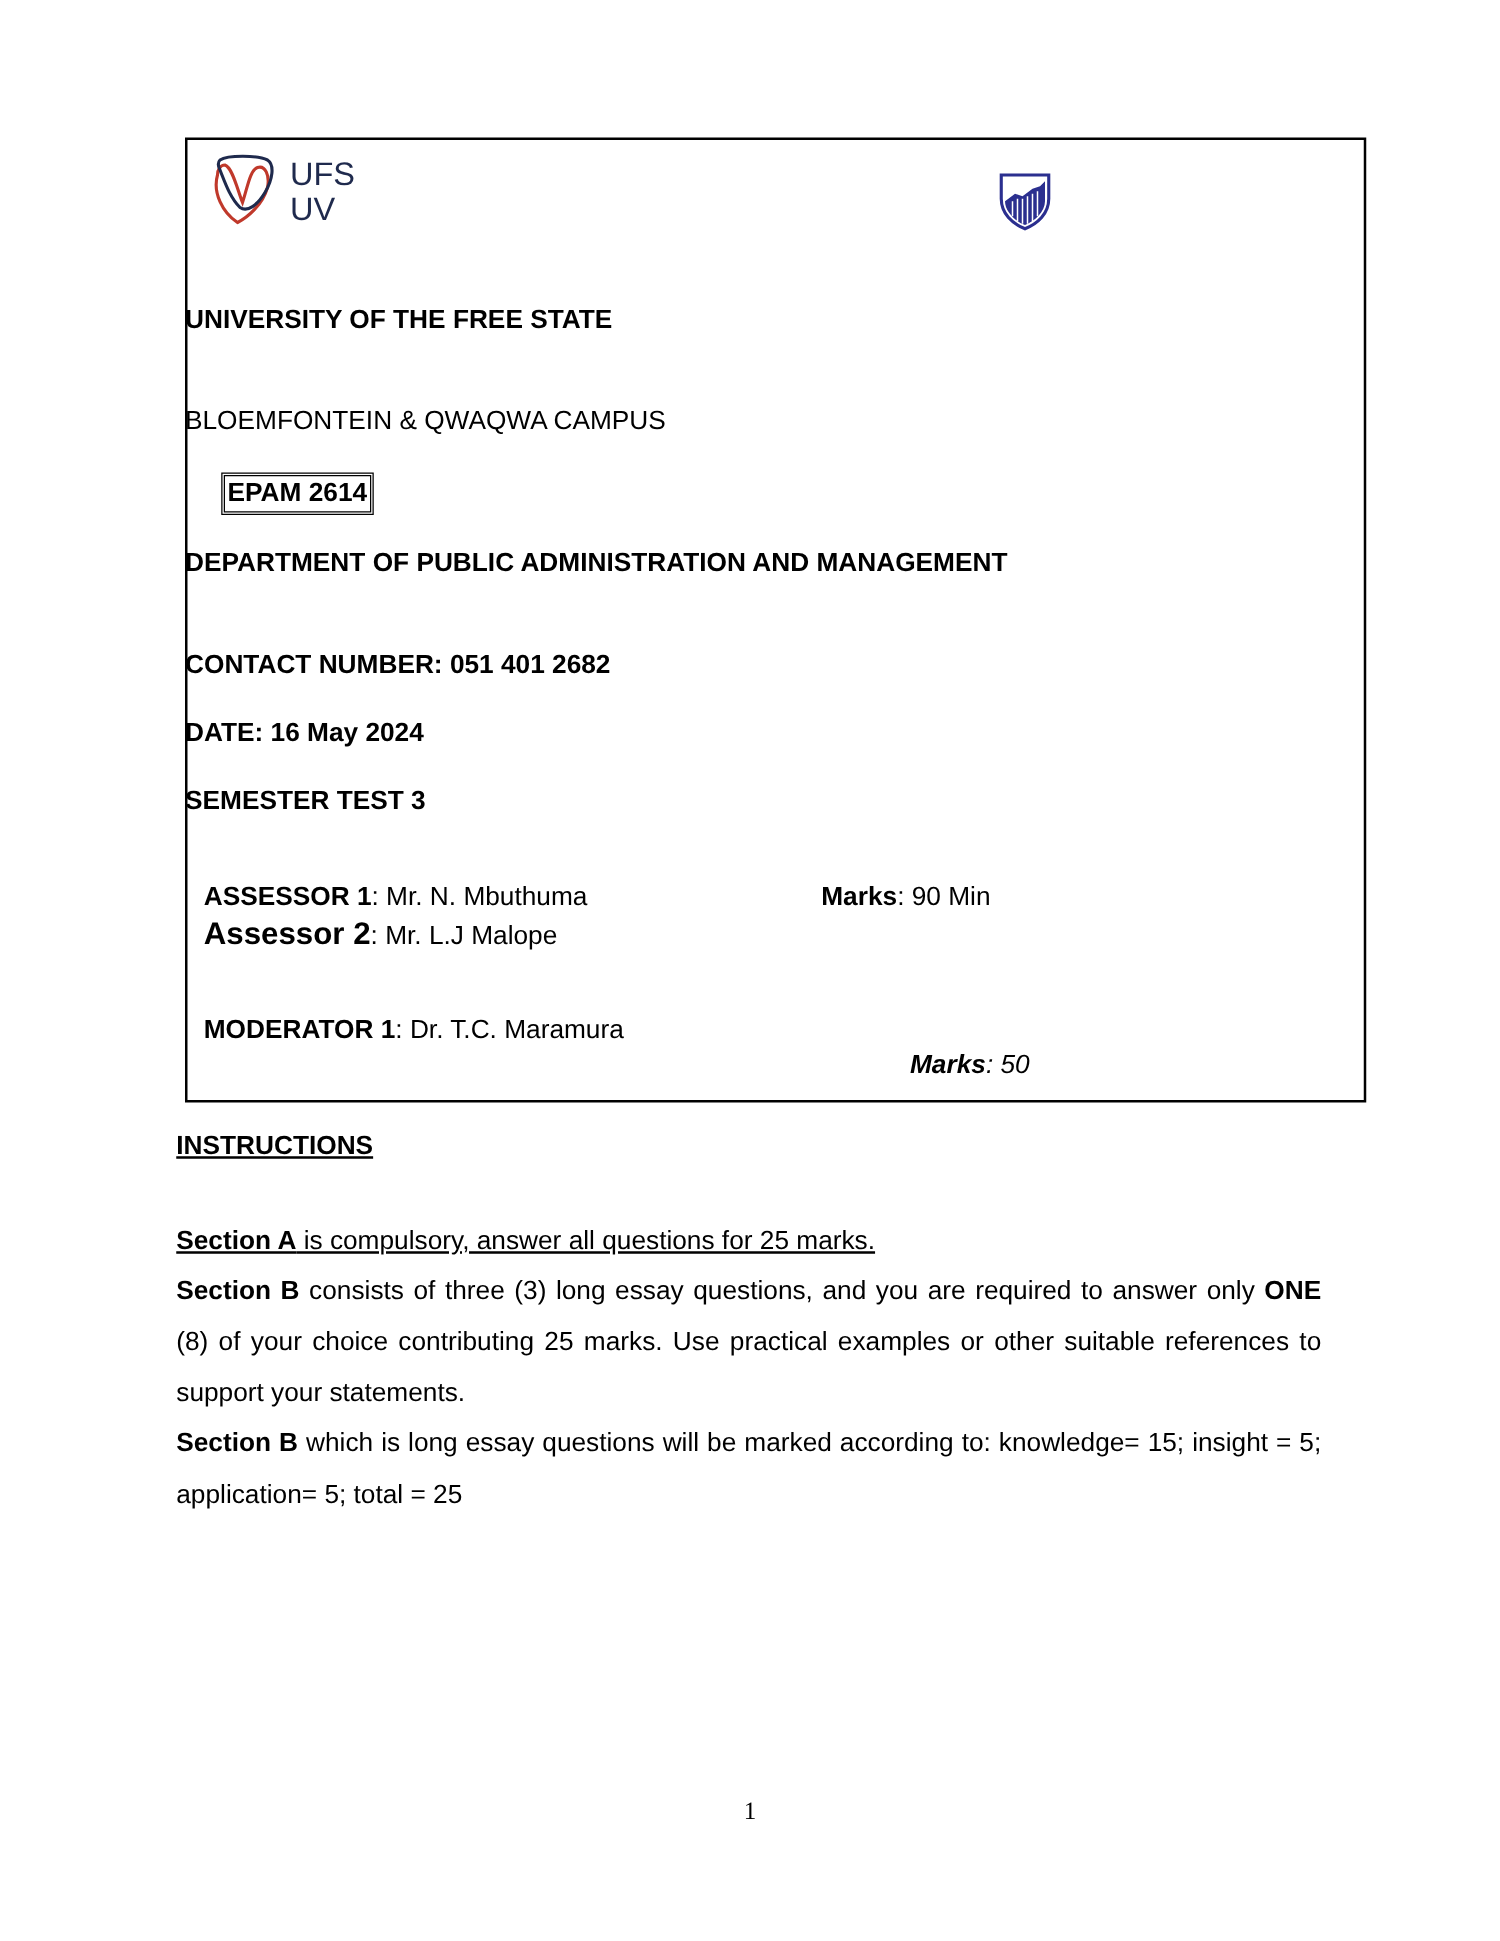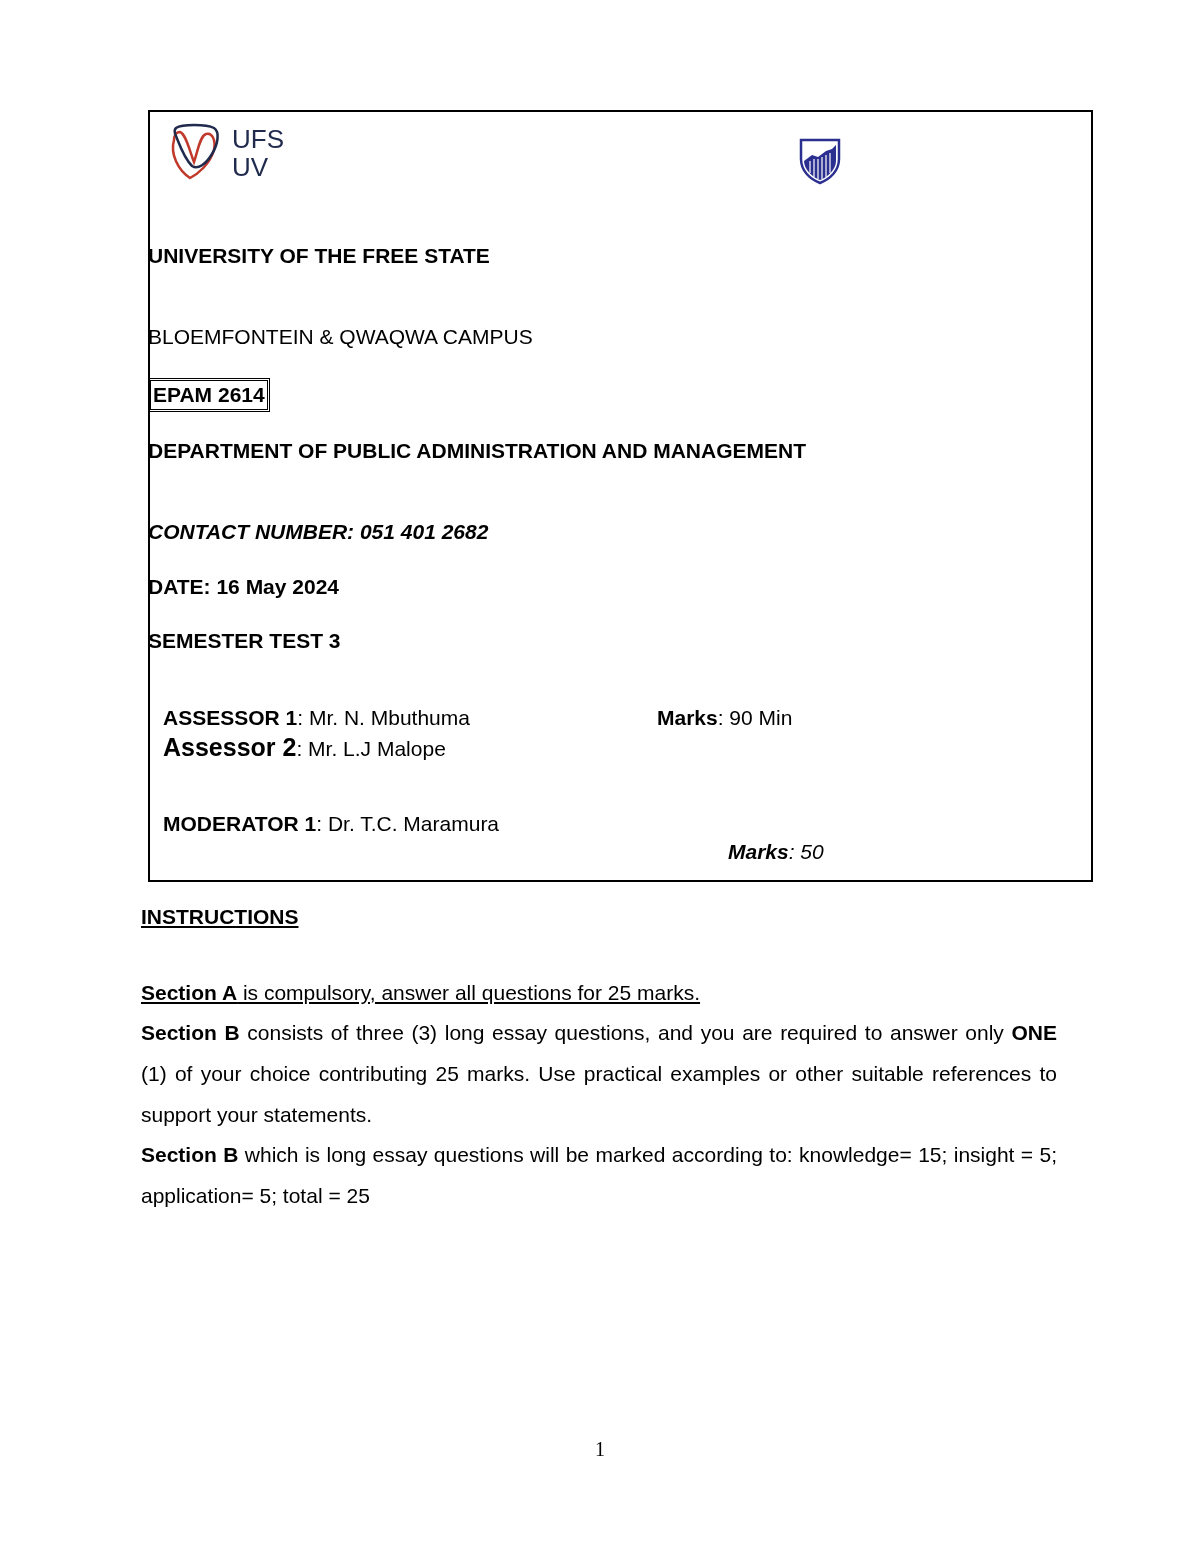--- a/index.html
+++ b/index.html
@@ -39,25 +39,25 @@
       <line x1="16" y1="22" x2="16" y2="40"></line>
     <line x1="20" y1="22" x2="20" y2="42"></line>
       <line x1="24" y1="20" x2="24" y2="42"></line>
     <line x1="28" y1="18" x2="28" y2="40"></line>
       <line x1="32" y1="16" x2="32" y2="36"></line>
   </g>
 </svg>
 
 <div class="center-line bold" style="top:244px;">UNIVERSITY OF THE FREE STATE</div>
 <div class="center-line" style="top:325px;">BLOEMFONTEIN &amp; QWAQWA CAMPUS</div>
-<div class="center-line bold" style="top:378px;">
+<div class="center-line bold" style="top:378px;margin-left:29px;">
   <span class="epam-box">EPAM 2614</span>
 </div>
 <div class="center-line bold" style="top:439px;">DEPARTMENT OF PUBLIC ADMINISTRATION AND MANAGEMENT</div>
-<div class="center-line bold" style="top:520px;font-style:italic;">CONTACT NUMBER: 051 401 2682</div>
+<div class="center-line bold" style="top:520px;">CONTACT NUMBER: 051 401 2682</div>
 <div class="center-line bold" style="top:575px;">DATE: 16 May 2024</div>
 <div class="center-line bold" style="top:629px;">SEMESTER TEST 3</div>
 
 <div class="abs" style="left:163px; top:706px;">
   <span class="bold">ASSESSOR 1</span><span>: Mr. N. Mbuthuma</span>
 </div>
 <div class="abs" style="left:657px; top:706px;">
   <span class="bold">Marks</span><span>: 90 Min</span>
 </div>
 <div class="abs" style="left:163px; top:733px;">
@@ -69,19 +69,19 @@
 <div class="abs" style="left:728px; top:840px;font-style:italic;">
   <span class="bold">Marks</span><span>: 50</span>
 </div>
 
 <div class="instr-title">INSTRUCTIONS</div>
 
 <div class="para" style="top:972px;text-decoration:underline;">
   <span class="bold">Section A</span><span> is compulsory, answer all questions for 25 marks.</span>
 </div>
 <div class="para" style="top:1012px;">
-  <span class="bold">Section B</span><span> consists of three (3) long essay questions, and you are required to answer only </span><span class="bold">ONE</span><span> (1) of your choice contributing 25 marks. Use practical examples or other suitable references to support your statements.</span>
+  <span class="bold">Section B</span><span> consists of three (3) long essay questions, and you are required to answer only </span><span class="bold">ONE</span><span> (8) of your choice contributing 25 marks. Use practical examples or other suitable references to support your statements.</span>
 </div>
 <div class="para" style="top:1134px;">
   <span class="bold">Section B</span><span> which is long essay questions will be marked according to:  knowledge= 15; insight = 5; application= 5; total = 25</span>
 </div>
 
 <div class="page-num">1</div>
 
 </body></html>

